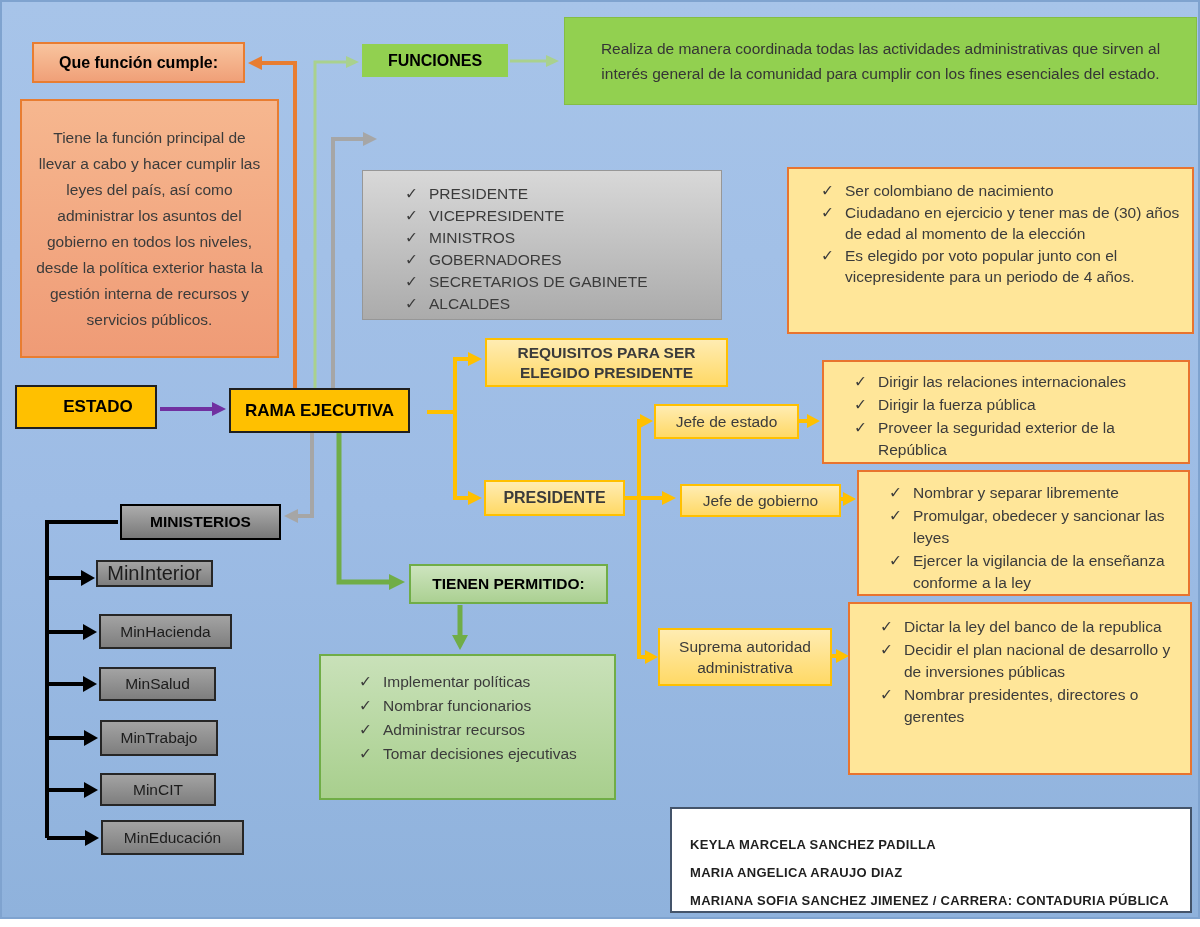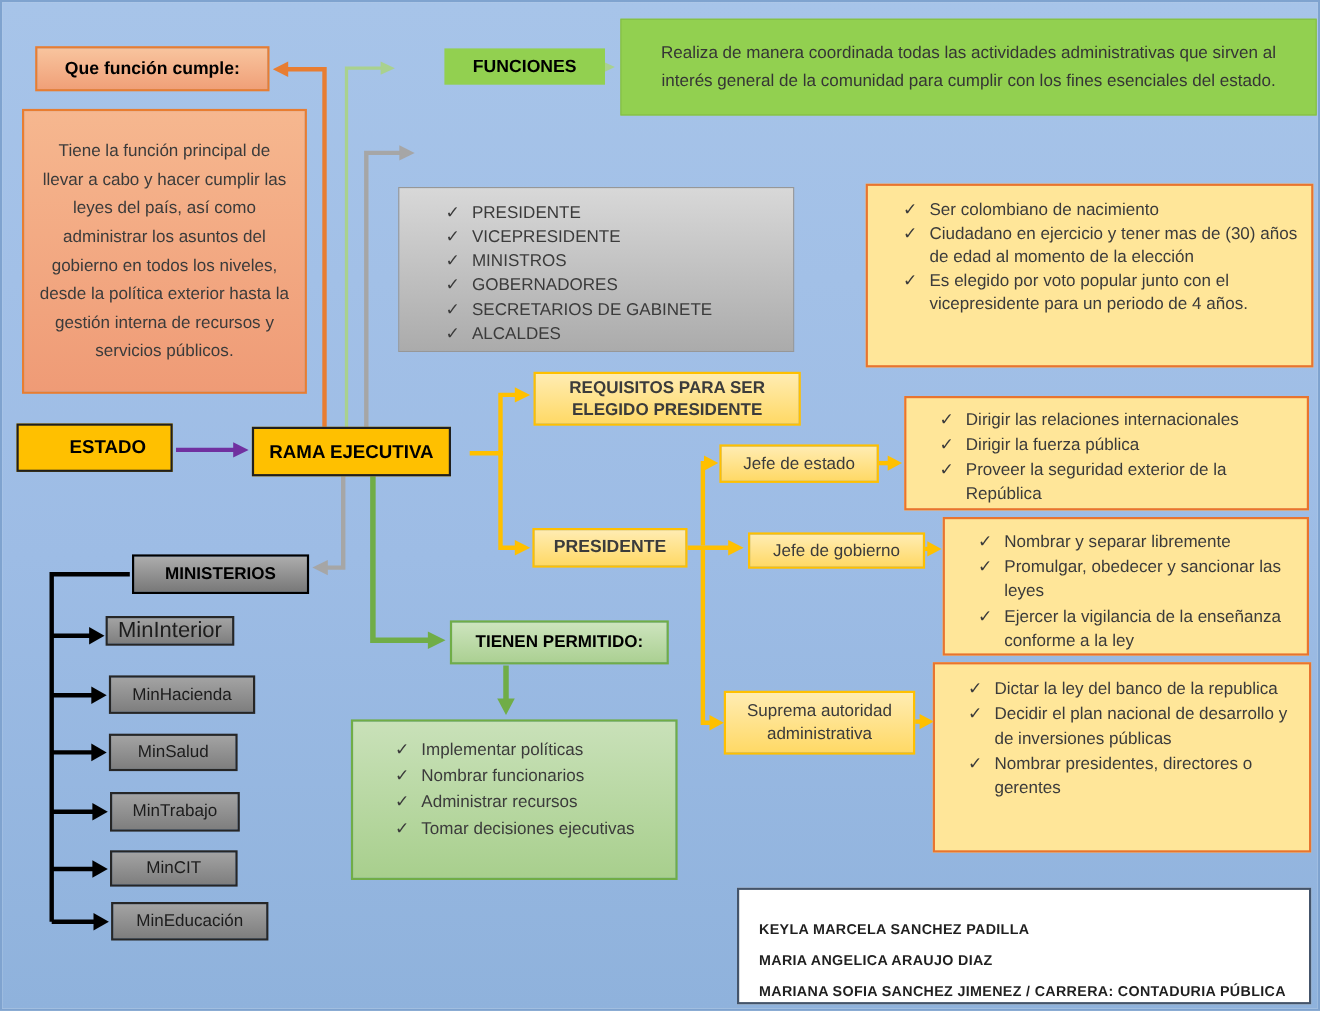--- a/index.html
+++ b/index.html
@@ -98,21 +98,21 @@
     <line x1="45" y1="836" x2="84" y2="836" stroke="#000" stroke-width="4"></line>
       <polygon points="97,836 83,828 83,844" fill="#000"></polygon>
   </svg>
 
   <div class="box salmon-node center node-title" style="left:30px;top:40px;width:213px;height:41px;font-size:16px;">Que función cumple:</div>
 
   <div class="box salmon-panel center" style="left:18px;top:97px;width:259px;height:259px;padding:10px 12px;font-size:15.5px;line-height:26px;">
     <span>Tiene la función principal de llevar a cabo y hacer cumplir las leyes del país, así como administrar los asuntos del gobierno en todos los niveles, desde la política exterior hasta la gestión interna de recursos y servicios públicos.</span>
   </div>
 
-  <div class="box green-node center node-title" style="left:360px;top:42px;width:146px;height:33px;font-size:16px;margin-left:42px;">FUNCIONES</div>
+  <div class="box green-node center node-title" style="left:360px;top:42px;width:146px;height:33px;font-size:16px;">FUNCIONES</div>
 
   <div class="box green-panel center" style="left:562px;top:15px;width:633px;height:88px;padding:19px 26px;font-size:15.5px;line-height:25px;">
     <span>Realiza de manera coordinada todas las actividades administrativas que sirven al interés general de la comunidad para cumplir con los fines esenciales del estado.</span>
   </div>
 
 
   <div class="box gray-panel list" style="left:360px;top:168px;width:360px;height:150px;padding:12px 8px 8px 42px;line-height:21px;">
     <div class="li">
         <span class="tick">✓</span>
         <span>PRESIDENTE</span>

